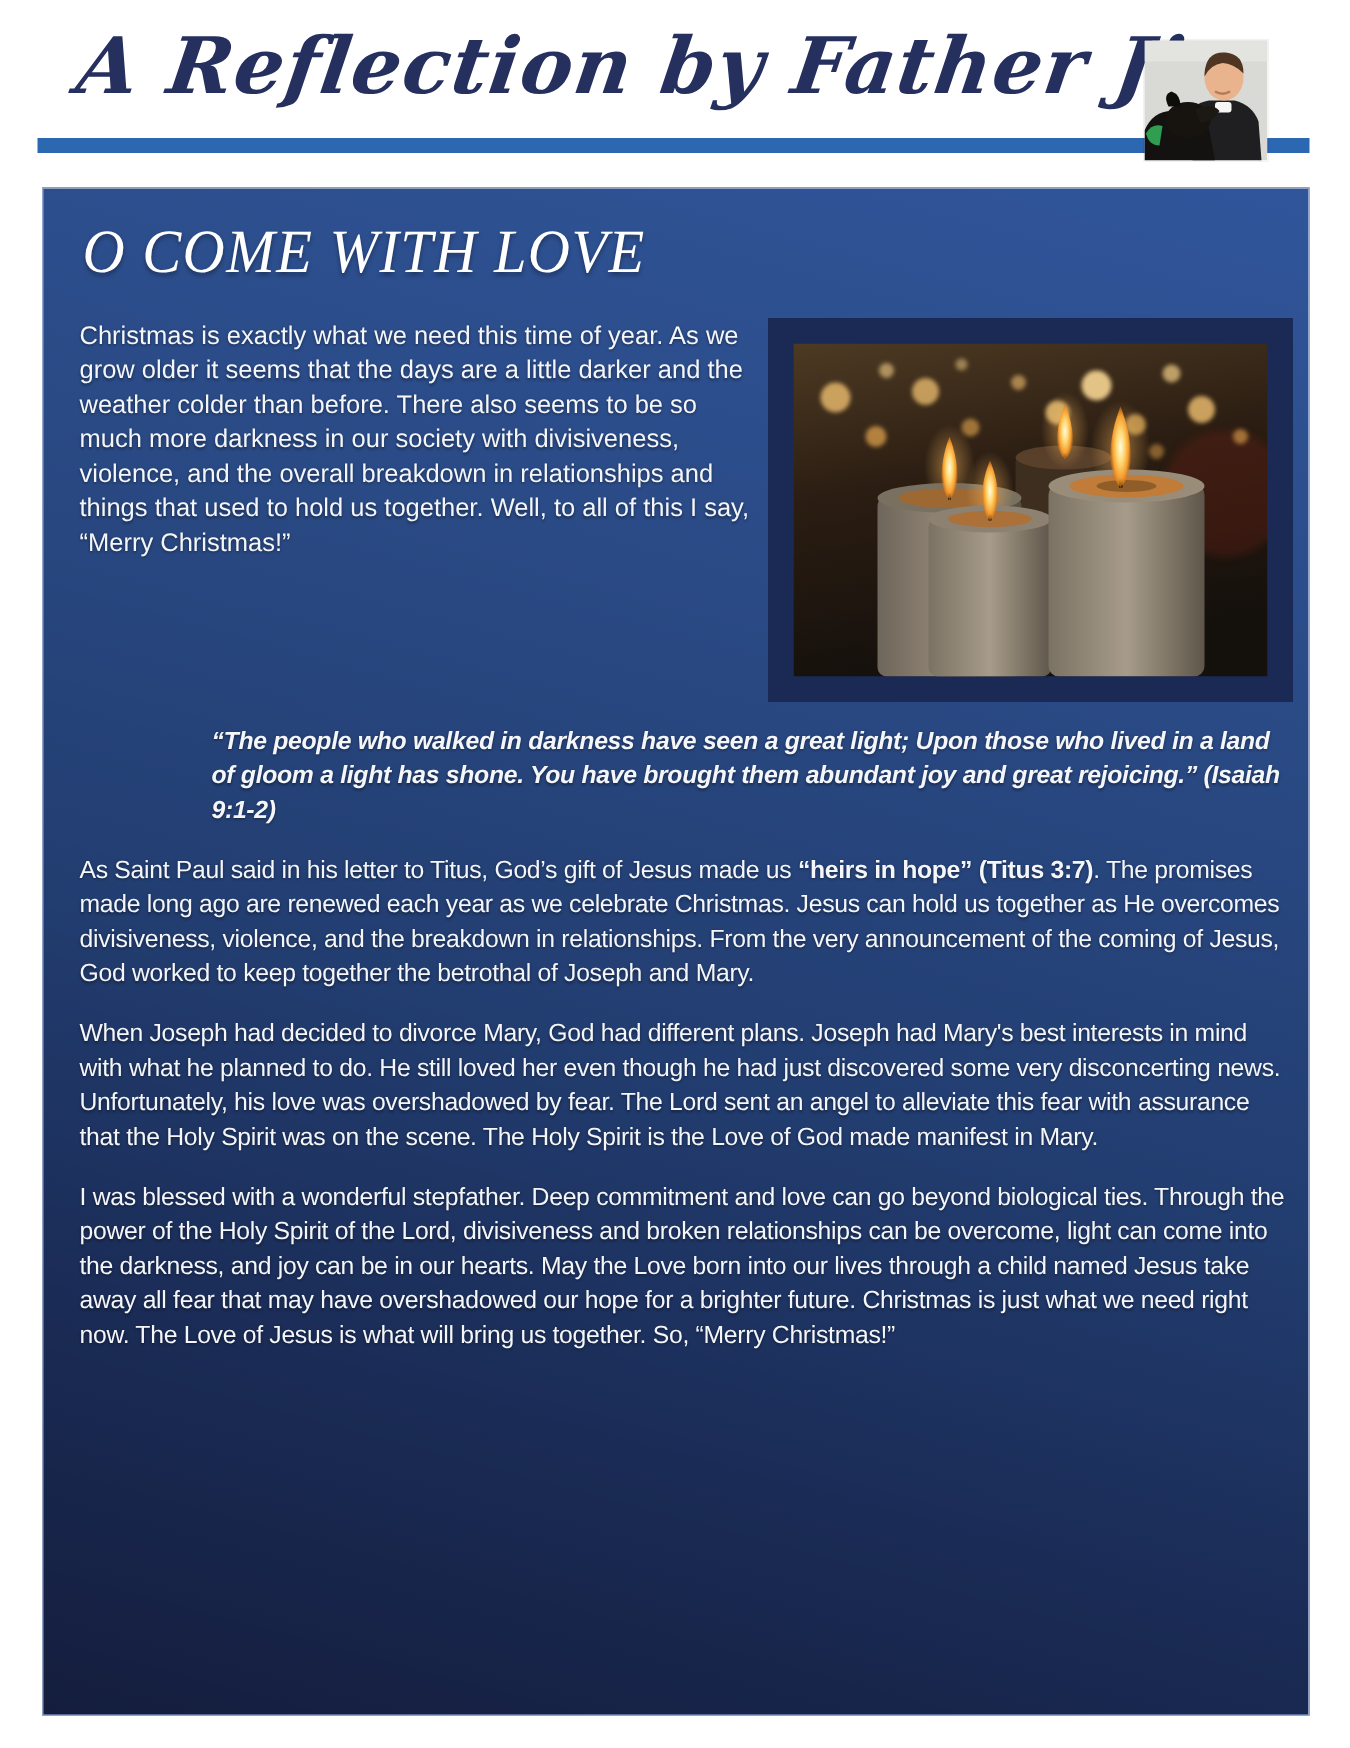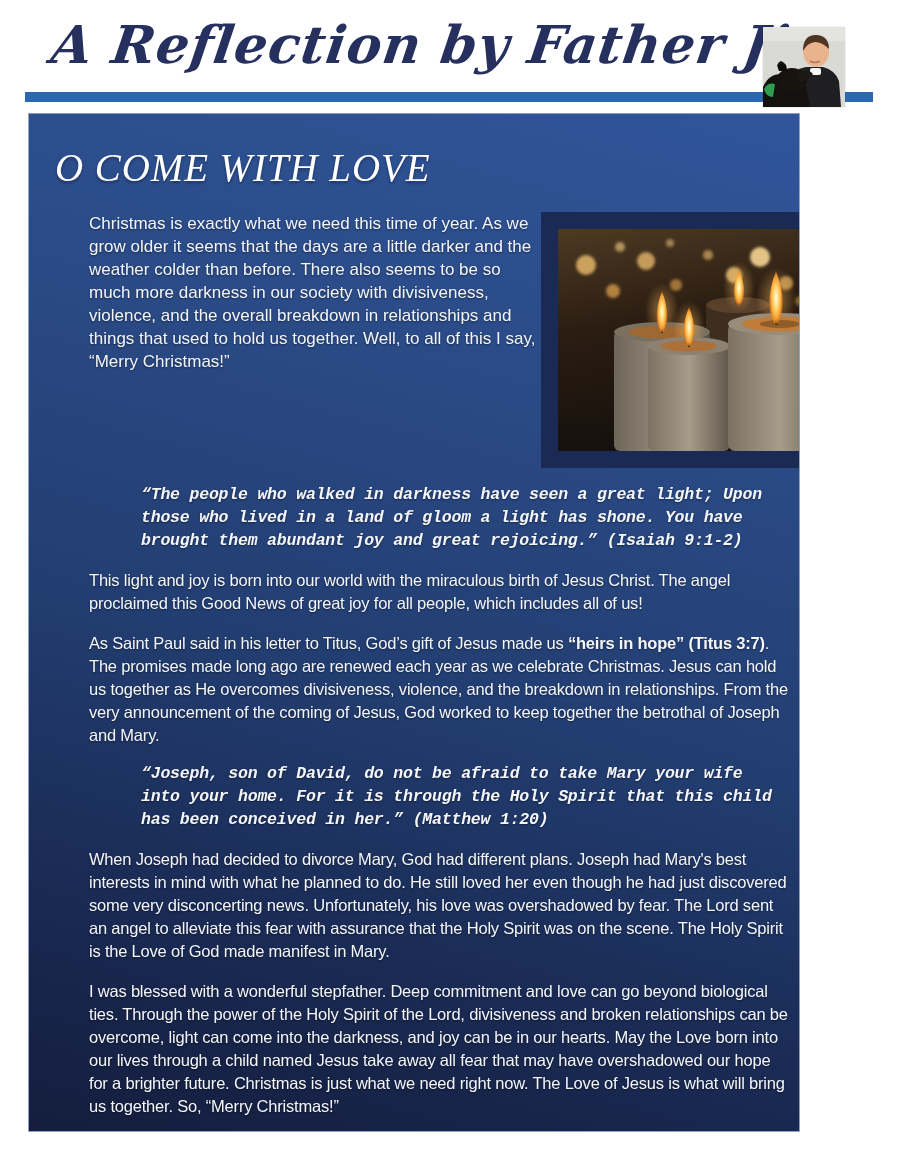--- a/index.html
+++ b/index.html
@@ -43,46 +43,45 @@
     height: 80px;
     z-index: 3;
     box-shadow: 0 0 0 1px rgba(0,0,0,0.05);
   }
   .header-photo svg { display: block; }
 
   
   .panel {
     position: absolute;
     left: 28px;
-    top: 113px;
-    width: 772px;
+    top: 125px;
+    width: 845px;
     height: 1019px;
     background: linear-gradient(195deg,
       #30559a 0%, #2a4a85 30%, #223d70 56%, #1a2b55 78%, #141d3d 100%);
     border: 1px solid rgba(165, 180, 210, 0.85);
-    padding: 16px 10px 0 24px;
+    padding: 4px 10px 0 24px;
     color: #f4f6fa;
     overflow: hidden;
   }
   .panel h2 {
     margin: 13px 0 0 2px;
     font-family: "Liberation Serif", serif;
     font-style: italic;
     font-weight: 400;
     font-size: 41px;
     letter-spacing: 1px;
     color: #ffffff;
     transform: scaleX(0.95);
     transform-origin: left center;
     text-shadow: 0 2px 3px rgba(0,0,0,0.35);
     white-space: nowrap;
   }
   .body-text {
     text-shadow: 0 1px 2px rgba(0,0,0,0.45);
-    margin-left: 36px;
   }
   .two-col {
     display: flex;
     margin-top: 21px;
     align-items: flex-start;
   }
   .col-text { width: 452px; flex: none; }
   .col-text p {
     font-size: 17px;
     line-height: 23px;
@@ -104,21 +103,20 @@
     letter-spacing: -0.2px;
     margin-top: 17px;
   }
   .panel blockquote {
     margin: 15px 4px 0 88px;
     font-size: 16.5px;
     line-height: 23px;
     letter-spacing: -0.2px;
     font-weight: 700;
     font-style: italic;
-    font-family: Liberation Mono, monospace;
   }
   .emph { font-weight: 700; }
 </style>
 </head>
 <body>
 
 <div class="page">
 
   <header>
     <h1 class="script-title">A Reflection by Father Jim</h1>
@@ -234,25 +232,23 @@
           <ellipse cx="222" cy="95" rx="38" ry="7.5" fill="#c47a31" opacity="0.9"></ellipse>
           <ellipse cx="222" cy="95" rx="20" ry="4" fill="#8a5a26" opacity="0.9"></ellipse>
           <rect x="217" y="84" width="2.4" height="12" fill="#120c06"></rect>
           <path d="M218 42 C226 62 228 86 218 96 C208 86 210 62 218 42 Z" fill="url(#flame)"></path>
         </svg>
       </figure>
     </div>
 
     <blockquote class="body-text">“The people who walked in darkness have seen a great light; Upon those who lived in a land of gloom a light has shone.  You have brought them abundant joy and great rejoicing.”  (Isaiah 9:1-2)</blockquote>
 
-    <p class="wide body-text">This light and joy is born into our world with the miraculous birth of Jesus Christ.  The angel proclaimed this Good News of great joy for all people, which includes all of us!</p>
 
 
     <p class="wide body-text"><span>As Saint Paul said in his letter to Titus, God’s gift of Jesus made us </span><span class="emph">“heirs in hope” (Titus 3:7)</span><span>.  The promises made long ago are renewed each year as we celebrate Christmas.  Jesus can hold us together as He overcomes divisiveness, violence, and the breakdown in relationships.  From the very announcement of the coming of Jesus, God worked to keep together the betrothal of Joseph and Mary.</span></p>
 
-    <blockquote class="body-text">“Joseph, son of David, do not be afraid to take Mary your wife into your home.  For it is through the Holy Spirit that this child has been conceived in her.”  (Matthew 1:20)</blockquote>
 
     <p class="wide body-text">When Joseph had decided to divorce Mary, God had different plans.  Joseph had Mary's best interests in mind with what he planned to do.  He still loved her even though he had just discovered some very disconcerting news.  Unfortunately, his love was overshadowed by fear.  The Lord sent an angel to alleviate this fear with assurance that the Holy Spirit was on the scene.  The Holy Spirit is the Love of God made manifest in Mary.</p>
 
     <p class="wide body-text">I was blessed with a wonderful stepfather.  Deep commitment and love can go beyond biological ties.  Through the power of the Holy Spirit of the Lord, divisiveness and broken relationships can be overcome, light can come into the darkness, and joy can be in our hearts.  May the Love born into our lives through a child named Jesus take away all fear that may have overshadowed our hope for a brighter future.  Christmas is just what we need right now.  The Love of Jesus is what will bring us together.  So, “Merry Christmas!”</p>
   </main>
 
 </div>
 
 </body></html>

